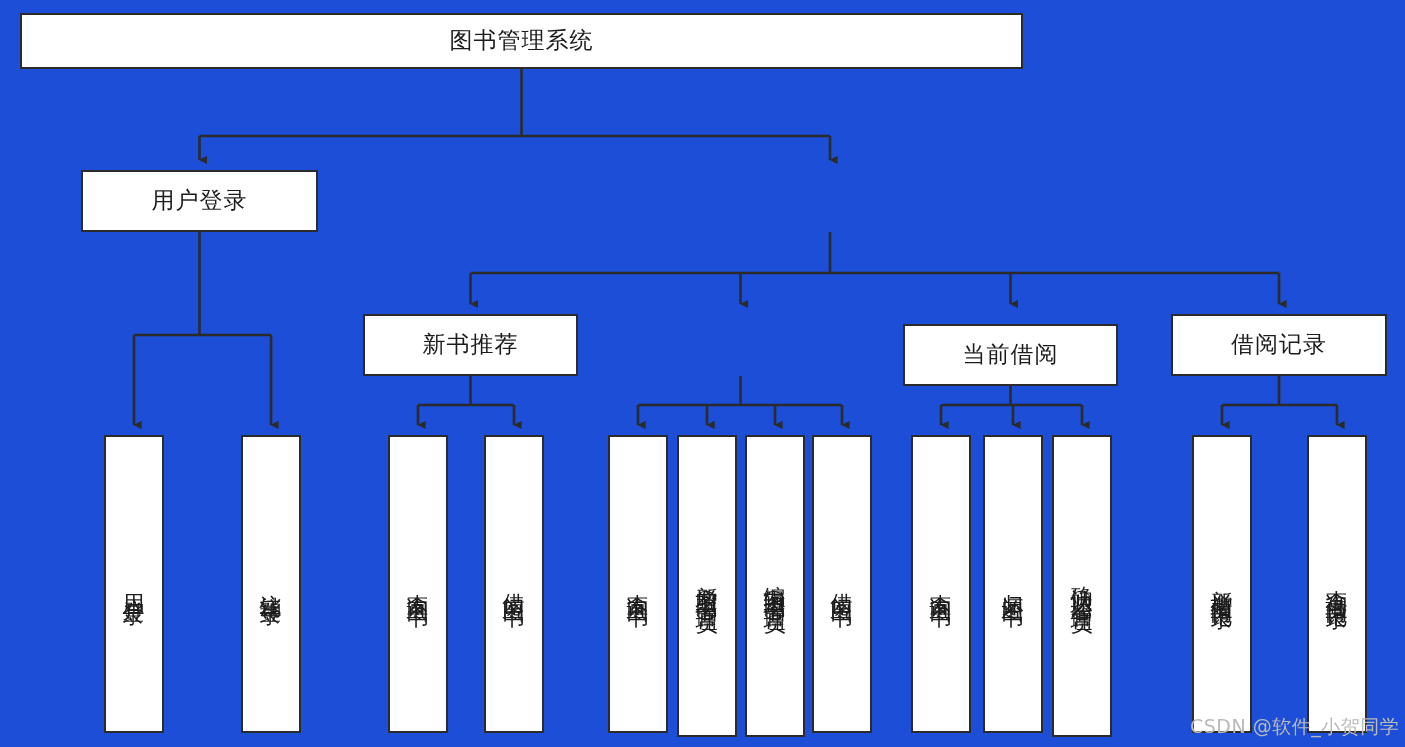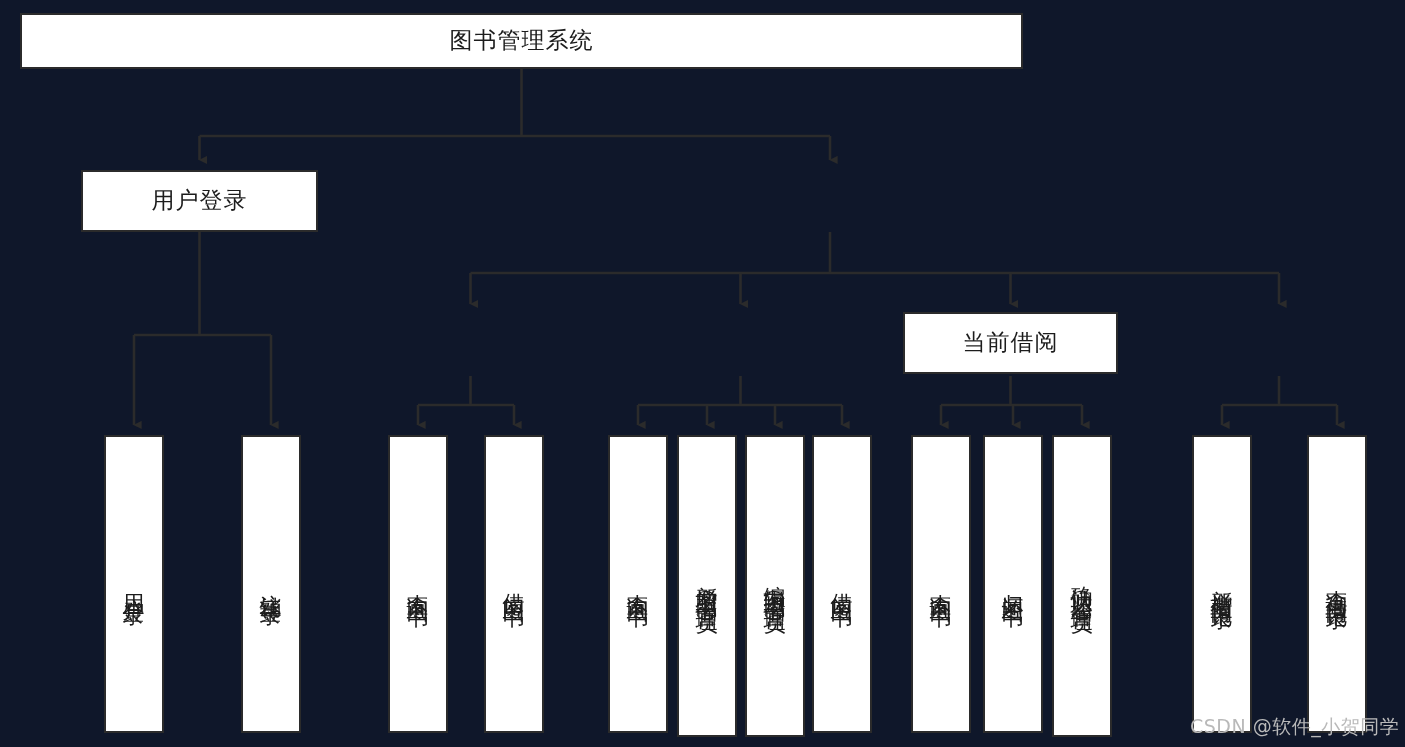--- a/index.html
+++ b/index.html
@@ -8,21 +8,21 @@
     padding: 0;
     background: #ffffff;
   }
   body {
     font-family: "DejaVu Sans", "Liberation Sans", sans-serif;
   }
   #canvas {
     position: relative;
     width: 1405px;
     height: 747px;
-    background: #0f172a;
+    background: #1d4ed8;
     overflow: hidden;
   }
   #edges {
     position: absolute;
     left: 0;
     top: 0;
     width: 1405px;
     height: 747px;
     pointer-events: none;
   }
@@ -120,22 +120,28 @@
   </svg>
 
   <div class="node horiz" id="node-root" style="left: 20px; top: 13px; width: 1003px; height: 56px;">
     <span>图书管理系统</span>
   </div>
 
   <div class="node horiz" id="node-l2-0" style="left: 81px; top: 170px; width: 237px; height: 62px;">
     <span>用户登录</span>
   </div>
 
-  <div class="node horiz" id="node-l3-2" style="left: 903px; top: 312px; width: 215px; height: 62px;">
+  <div class="node horiz" id="node-l3-0" style="left: 363px; top: 314px; width: 215px; height: 62px;">
+    <span>新书推荐</span>
+  </div>
+  <div class="node horiz" id="node-l3-2" style="left: 903px; top: 324px; width: 215px; height: 62px;">
     <span>当前借阅</span>
+  </div>
+  <div class="node horiz" id="node-l3-3" style="left: 1171px; top: 314px; width: 216px; height: 62px;">
+    <span>借阅记录</span>
   </div>
 
   <div class="node vert" id="leaf-0" style="left: 104px; top: 435px; width: 60px; height: 298px;">
     <span class="vlabel">用户登录</span>
   </div>
   <div class="node vert" id="leaf-1" style="left: 241px; top: 435px; width: 60px; height: 298px;">
     <span class="vlabel">注销登录</span>
   </div>
   <div class="node vert" id="leaf-2" style="left: 388px; top: 435px; width: 60px; height: 298px;">
     <span class="vlabel">查询图书</span>

